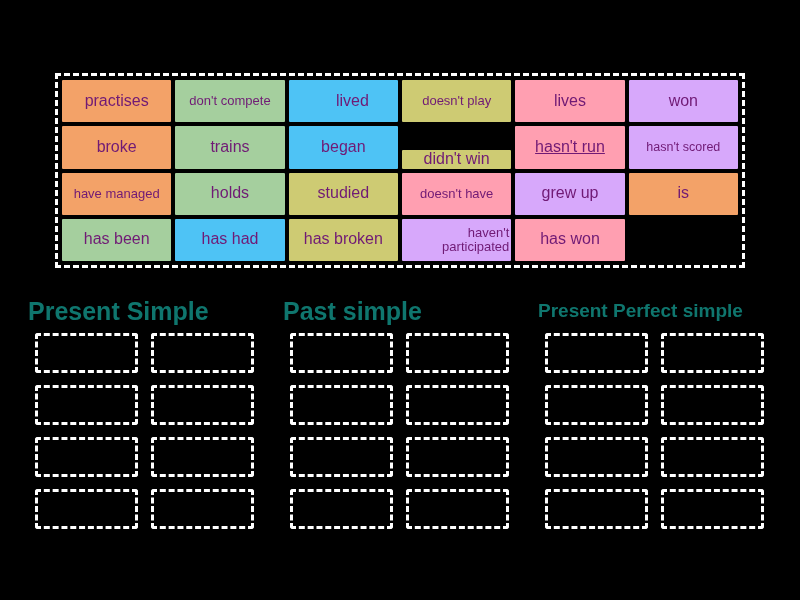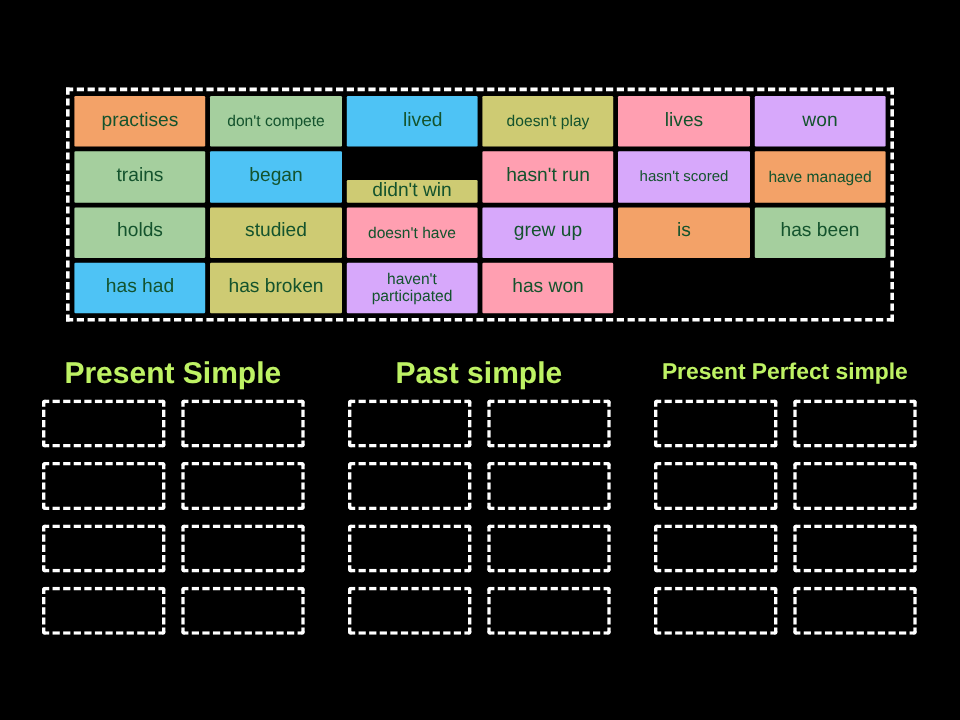--- a/index.html
+++ b/index.html
@@ -34,45 +34,45 @@
     grid-template-columns: repeat(6, 1fr);
     grid-template-rows: repeat(4, 1fr);
     gap: 4px;
     box-sizing: border-box;
   }
   .word-tile {
     display: flex;
     align-items: center;
     justify-content: center;
     text-align: center;
-    color: #14532d;
+    color: #701a75;
     font-size: 16px;
     line-height: 1.05;
     padding: 1px 2px;
     box-sizing: border-box;
     border-radius: 1px;
     overflow: hidden;
     word-break: break-word;
   }
-  .word-tile.small { font-size: 13px; }
+  .word-tile.small { font-size: 13px; text-align: right; }
   .word-tile.xsmall { font-size: 12.5px; }
 
   
   .category {
     position: absolute;
     top: 292px;
   }
   #cat-0 { left: 28px;  width: 232px; }
   #cat-1 { left: 283px; width: 232px; }
   #cat-2 { left: 538px; width: 232px; }
 
   .category-title {
-    color: #bef264;
+    color: #0f766e;
     font-weight: bold;
-    text-align: center;
+    text-align: left;
     white-space: nowrap;
     height: 38px;
     line-height: 38px;
   }
   #cat-0 .category-title { font-size: 25px; }
   #cat-1 .category-title { font-size: 25px; }
   #cat-2 .category-title { font-size: 19px; }
 
   .dropzone-grid {
     margin-top: 3px;
@@ -94,24 +94,25 @@
 <body>
 
 <div id="word-bank">
   <div id="word-grid">
       <div class="word-tile" style="background: rgb(243, 162, 104);">practises</div>
       <div class="word-tile small" style="background: rgb(165, 207, 158);">don't compete</div>
       <div class="word-tile" style="background: rgb(78, 195, 245); padding-left: 20px;">lived</div>
       <div class="word-tile small" style="background: rgb(206, 203, 115);">doesn't play</div>
       <div class="word-tile" style="background: rgb(255, 159, 177);">lives</div>
       <div class="word-tile" style="background: rgb(215, 168, 251);">won</div>
+      <div class="word-tile" style="background: rgb(243, 162, 104);">broke</div>
       <div class="word-tile" style="background: rgb(165, 207, 158);">trains</div>
       <div class="word-tile" style="background: rgb(78, 195, 245);">began</div>
       <div class="word-tile" style="background: rgb(206, 203, 115); margin-top: 24px;">didn't win</div>
-      <div class="word-tile" style="background: rgb(255, 159, 177);">hasn't run</div>
+      <div class="word-tile" style="background: rgb(255, 159, 177); text-decoration: underline;">hasn't run</div>
       <div class="word-tile xsmall" style="background: rgb(215, 168, 251);">hasn't scored</div>
       <div class="word-tile small" style="background: rgb(243, 162, 104);">have managed</div>
       <div class="word-tile" style="background: rgb(165, 207, 158);">holds</div>
       <div class="word-tile" style="background: rgb(206, 203, 115);">studied</div>
       <div class="word-tile small" style="background: rgb(255, 159, 177);">doesn't have</div>
       <div class="word-tile" style="background: rgb(215, 168, 251);">grew up</div>
       <div class="word-tile" style="background: rgb(243, 162, 104);">is</div>
       <div class="word-tile" style="background: rgb(165, 207, 158);">has been</div>
       <div class="word-tile" style="background: rgb(78, 195, 245);">has had</div>
       <div class="word-tile" style="background: rgb(206, 203, 115);">has broken</div>

